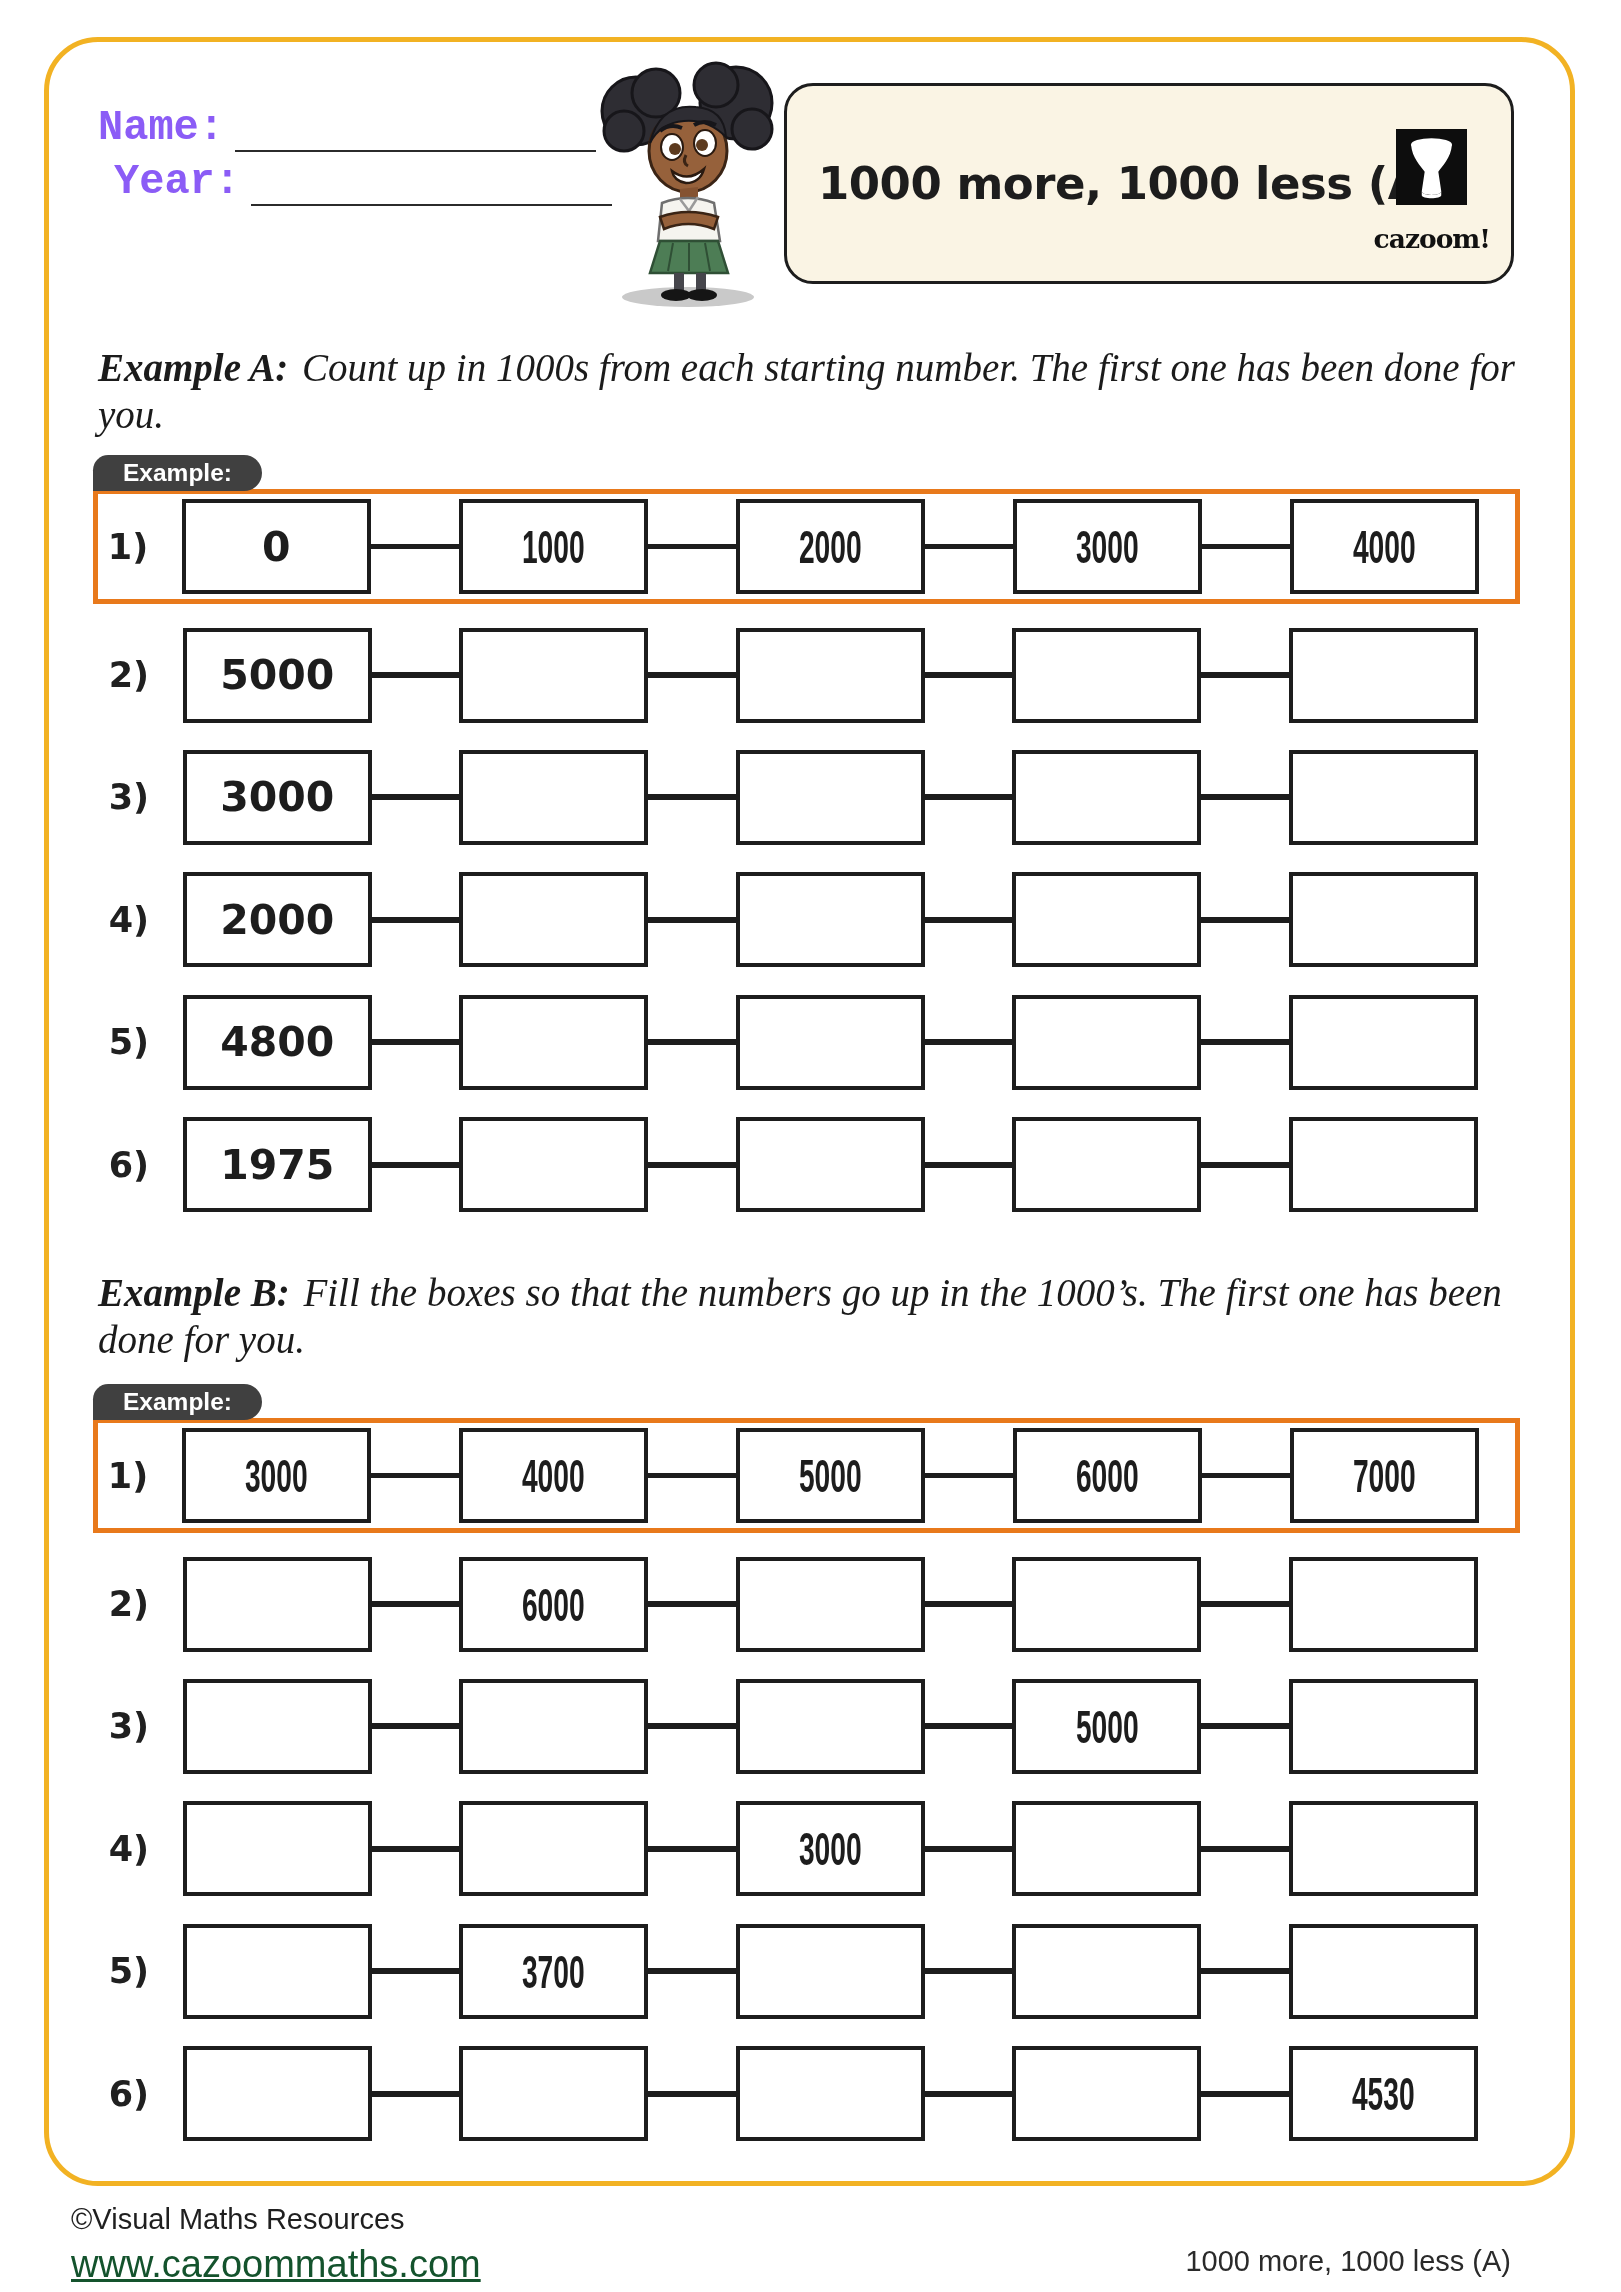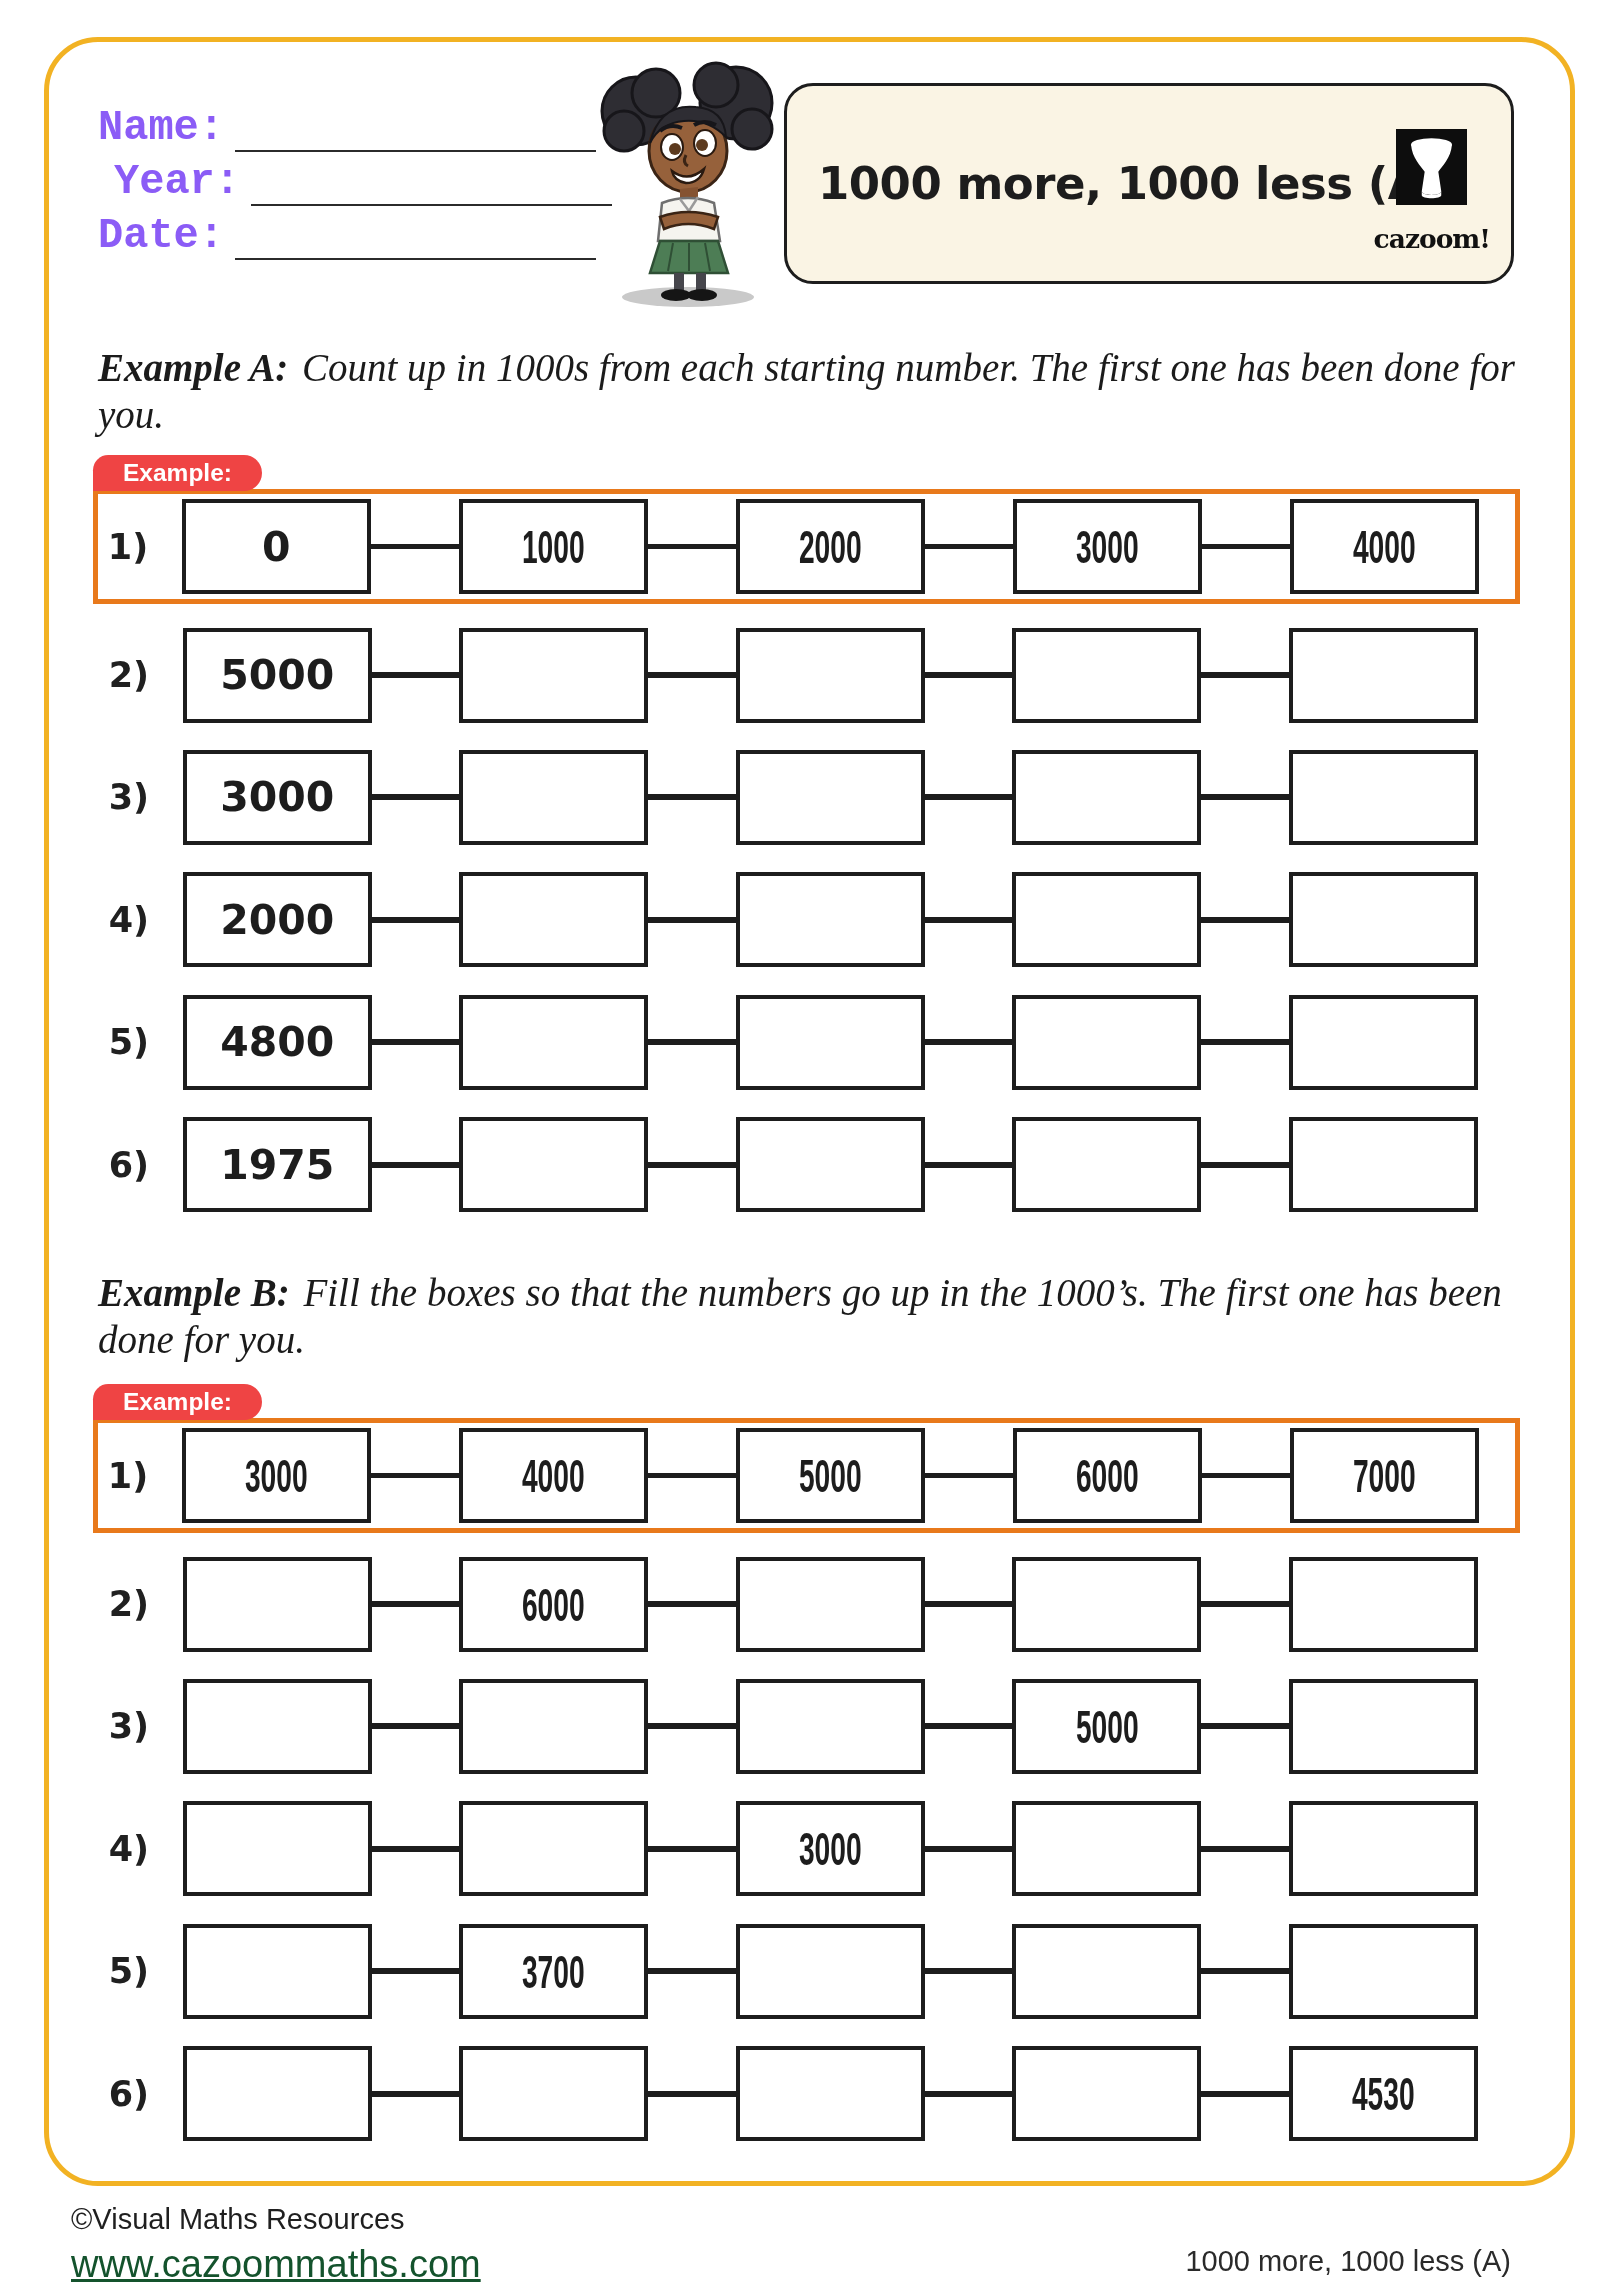--- a/index.html
+++ b/index.html
@@ -51,21 +51,21 @@
   }
   .sec-heading b { font-weight:bold; padding-right:13.7px; }
   #heading-a { top:345px; } #heading-b { top:1270px; }
 
   
   .numsec { position:absolute; left:93px; width:1427px; }
   #section-a { top:455px; } #section-b { top:1384px; }
 
   .ex-tab {
     position:relative; z-index:2; width:169px; height:36px; margin-bottom:-2px;
-    background:#ef4444; border-radius:15.7px 18.6px 18.6px 0;
+    background:#404040; border-radius:15.7px 18.6px 18.6px 0;
     display:flex; align-items:center; justify-content:center;
     color:#ffffff; font-weight:bold; font-size:24.5px;
     font-family:"Liberation Sans", sans-serif;
   }
   .ex-box {
     position:relative; z-index:1; width:100%; height:115px; box-sizing:border-box;
     border:5.9px solid #E8791B; padding:3.9px 36px 3.9px 9.8px;
     display:flex; align-items:center;
   }
   .rows { margin-top:23.5px; padding:0 42px 0 15.7px; }
@@ -101,24 +101,20 @@
 
 <div class="page">
   <div class="page-border"></div>
 
   <div class="field" id="field-0">
     <div class="flabel">Name:</div>
     <div class="wline"></div>
   </div>
   <div class="field" id="field-1">
     <div class="flabel">Year:</div>
-    <div class="wline"></div>
-  </div>
-  <div class="field" id="field-2">
-    <div class="flabel">Date:</div>
     <div class="wline"></div>
   </div>
 
   <div class="girl">
     <svg viewBox="0 0 200 250" width="204" height="250">
       <ellipse cx="100" cy="238" rx="66" ry="10" fill="#c9c9c9"></ellipse>
 
       <g fill="#2e2d33" stroke="#17161a" stroke-width="3">
         <circle cx="48" cy="52" r="34"></circle>
         <circle cx="68" cy="34" r="24"></circle>

